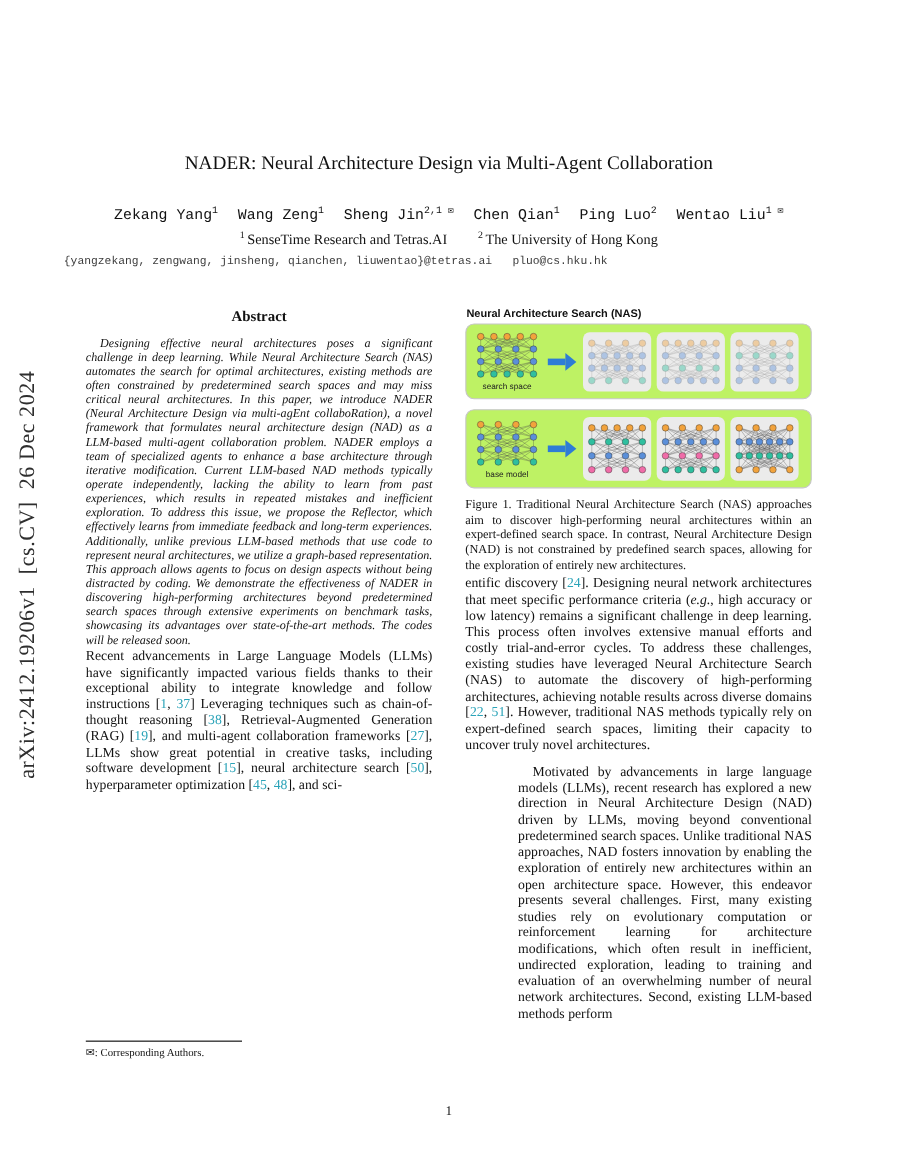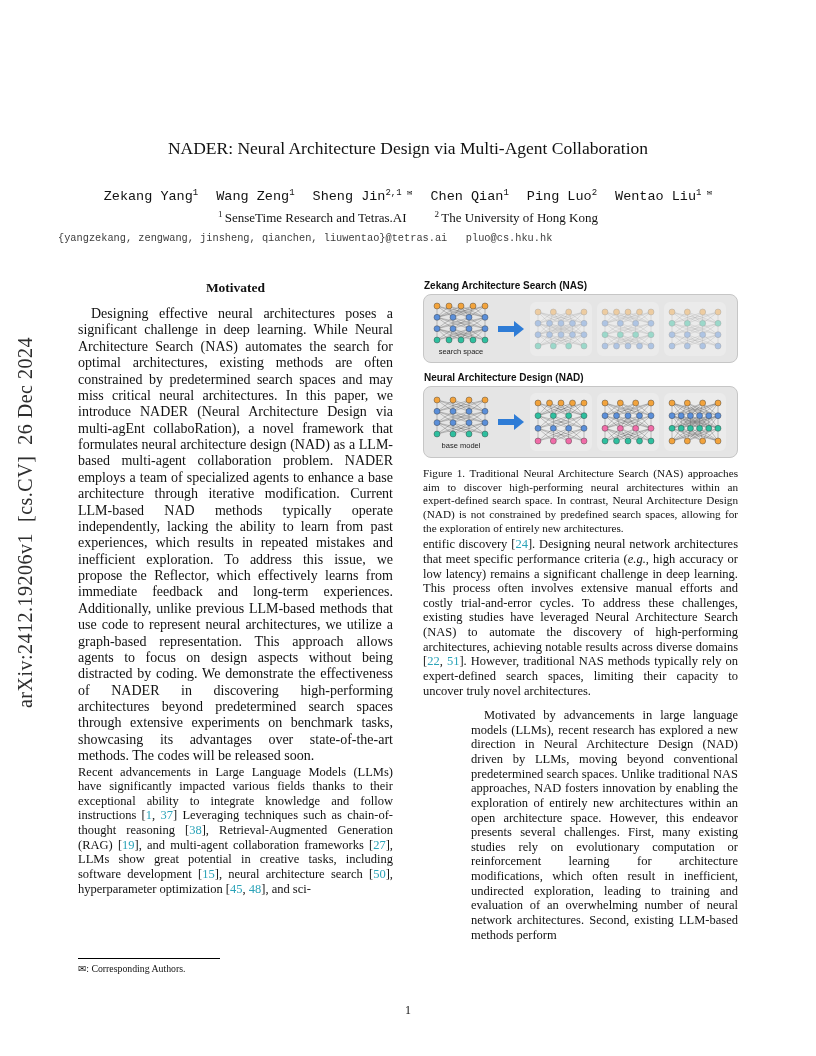--- a/index.html
+++ b/index.html
@@ -24,46 +24,46 @@
   .emails{position:absolute;left:58px;width:700px;top:232px;
         font-family:"Liberation Mono","DejaVu Sans Mono",monospace;font-size:10.3px;
         color:#3c3c3c;white-space:pre;}
 
   
   .col{position:absolute;top:280px;width:315px;text-align:justify;}
   .col-left{left:78px;}
   .col-right{left:423px;}
 
   .abstract-head{font-size:13.5px;font-weight:bold;text-align:center;margin:0 0 10px 0;}
-  .abstract-body{font-size:14px;line-height:1.17;text-indent:13px;
+  .abstract-body{font-style:italic;font-size:11px;line-height:1.17;text-indent:13px;
         hyphens:auto;}
   .sec-head{font-size:14px;font-weight:bold;text-align:left;margin:16px 0 9px 0;}
   .para{font-size:12.5px;line-height:1.17;hyphens:auto;margin:0 0 10px 0;}
   .para.indent{text-indent:13px;margin-left:48px;}
   .cite{color:#2aa3b8;}
 
   
   .fig{text-align:left;}
   .panel-title{font-family:"Liberation Sans",sans-serif;font-weight:bold;font-size:10px;
         margin:0 0 3px 1px;text-align:left;}
   .panel-box{border:1px solid #c6c6c6;border-radius:8px;padding:6px 6px;display:flex;
-        align-items:center;gap:5px;margin-bottom:9px;background:#e5e5e5;}
+        align-items:center;gap:5px;margin-bottom:9px;background:#bef264;}
   .src-col{display:flex;flex-direction:column;align-items:center;width:62px;flex:none;}
   .graph-label{font-family:"Liberation Sans",sans-serif;font-size:7.5px;color:#222;
         margin-top:2px;text-align:center;}
   .tile{background:#ebebeb;border-radius:6px;padding:5px 3px;flex:none;line-height:0;}
   svg.net{display:block;}
   .faded svg.net{opacity:.42;}
   .arrow-wrap{flex:none;line-height:0;}
 
   .fig-caption{font-size:11.2px;line-height:1.22;text-align:justify;margin:2px 0 2px 0;
         color:#111;}
 
   
-  .footnote{position:absolute;left:78px;top:946px;width:315px;font-size:9.8px;text-align:left;margin-top:12px;}
+  .footnote{position:absolute;left:78px;top:946px;width:315px;font-size:9.8px;text-align:left;}
   .footnote-rule{width:142px;border-top:1px solid #000;margin-bottom:4px;}
   .pageno{position:absolute;left:0;width:816px;top:1003px;text-align:center;font-size:12px;}
 </style>
 </head>
 <body>
 
 <div id="page">
 
   <div class="arxiv-side">
     <span>arXiv:2412.19206v1  [cs.CV]  26 Dec 2024</span>
@@ -71,29 +71,29 @@
 
   <div class="title">NADER: Neural Architecture Design via Multi-Agent Collaboration</div>
 
   <div class="authors"><span class="author">Zekang Yang<sup>1</sup></span><span class="author">Wang Zeng<sup>1</sup></span><span class="author">Sheng Jin<sup>2,1 ✉</sup></span><span class="author">Chen Qian<sup>1</sup></span><span class="author">Ping Luo<sup>2</sup></span><span class="author">Wentao Liu<sup>1 ✉</sup></span></div>
 
   <div class="affils"><span class="affil"><sup>1 </sup>SenseTime Research and Tetras.AI</span><span class="affil"><sup>2 </sup>The University of Hong Kong</span></div>
 
   <div class="emails">{yangzekang, zengwang, jinsheng, qianchen, liuwentao}@tetras.ai   pluo@cs.hku.hk</div>
 
   <div class="col col-left">
-    <div class="abstract-head">Motivated</div>
+    <div class="abstract-head">Abstract</div>
     <div class="abstract-body">Designing effective neural architectures poses a significant challenge in deep learning. While Neural Architecture Search (NAS) automates the search for optimal architectures, existing methods are often constrained by predetermined search spaces and may miss critical neural architectures. In this paper, we introduce NADER (Neural Architecture Design via multi-agEnt collaboRation), a novel framework that formulates neural architecture design (NAD) as a LLM-based multi-agent collaboration problem. NADER employs a team of specialized agents to enhance a base architecture through iterative modification. Current LLM-based NAD methods typically operate independently, lacking the ability to learn from past experiences, which results in repeated mistakes and inefficient exploration. To address this issue, we propose the Reflector, which effectively learns from immediate feedback and long-term experiences. Additionally, unlike previous LLM-based methods that use code to represent neural architectures, we utilize a graph-based representation. This approach allows agents to focus on design aspects without being distracted by coding. We demonstrate the effectiveness of NADER in discovering high-performing architectures beyond predetermined search spaces through extensive experiments on benchmark tasks, showcasing its advantages over state-of-the-art methods. The codes will be released soon.</div>
     <div class="para">Recent advancements in Large Language Models (LLMs) have significantly impacted various fields thanks to their exceptional ability to integrate knowledge and follow instructions [<span class="cite" style="color: rgb(42, 163, 184);">1</span>, <span class="cite" style="color: rgb(42, 163, 184);">37</span>] Leveraging techniques such as chain-of-thought reasoning [<span class="cite" style="color: rgb(42, 163, 184);">38</span>], Retrieval-Augmented Generation (RAG) [<span class="cite" style="color: rgb(42, 163, 184);">19</span>], and multi-agent collaboration frameworks [<span class="cite" style="color: rgb(42, 163, 184);">27</span>], LLMs show great potential in creative tasks, including software development [<span class="cite" style="color: rgb(42, 163, 184);">15</span>], neural architecture search [<span class="cite" style="color: rgb(42, 163, 184);">50</span>], hyperparameter optimization [<span class="cite" style="color: rgb(42, 163, 184);">45</span>, <span class="cite" style="color: rgb(42, 163, 184);">48</span>], and sci-</div>
   </div>
 
   <div class="col col-right">
     <div class="fig">
 
-      <div class="panel-title">Zekang Architecture Search (NAS)</div>
+      <div class="panel-title">Neural Architecture Search (NAS)</div>
       <div class="panel-box">
         <div class="src-col">
           <svg class="net" width="58" height="44">
               <line x1="5" y1="5" x2="5" y2="16.333333333333336" stroke="#4a4a4a" stroke-width="0.5" opacity="0.6"></line>
               <line x1="5" y1="5" x2="21" y2="16.333333333333336" stroke="#4a4a4a" stroke-width="0.5" opacity="0.6"></line>
               <line x1="5" y1="5" x2="37" y2="16.333333333333336" stroke="#4a4a4a" stroke-width="0.5" opacity="0.6"></line>
               <line x1="5" y1="5" x2="53" y2="16.333333333333336" stroke="#4a4a4a" stroke-width="0.5" opacity="0.6"></line>
               <line x1="17" y1="5" x2="5" y2="16.333333333333336" stroke="#4a4a4a" stroke-width="0.5" opacity="0.6"></line>
               <line x1="17" y1="5" x2="21" y2="16.333333333333336" stroke="#4a4a4a" stroke-width="0.5" opacity="0.6"></line>
               <line x1="17" y1="5" x2="37" y2="16.333333333333336" stroke="#4a4a4a" stroke-width="0.5" opacity="0.6"></line>
@@ -401,21 +401,20 @@
               <circle cx="35.66666666666667" cy="27.666666666666668" r="3" fill="#5B8FD9" stroke="#333" stroke-width="0.4"></circle>
               <circle cx="51" cy="27.666666666666668" r="3" fill="#5B8FD9" stroke="#333" stroke-width="0.4"></circle>
               <circle cx="5" cy="39" r="3" fill="#5B8FD9" stroke="#333" stroke-width="0.4"></circle>
               <circle cx="20.333333333333336" cy="39" r="3" fill="#5B8FD9" stroke="#333" stroke-width="0.4"></circle>
               <circle cx="35.66666666666667" cy="39" r="3" fill="#5B8FD9" stroke="#333" stroke-width="0.4"></circle>
               <circle cx="51" cy="39" r="3" fill="#5B8FD9" stroke="#333" stroke-width="0.4"></circle>
             </svg>
         </div>
       </div>
 
-      <div class="panel-title">Neural Architecture Design (NAD)</div>
       <div class="panel-box">
         <div class="src-col">
           <svg class="net" width="58" height="44">
               <line x1="5" y1="5" x2="5" y2="16.333333333333336" stroke="#4a4a4a" stroke-width="0.5" opacity="0.6"></line>
               <line x1="5" y1="5" x2="21" y2="16.333333333333336" stroke="#4a4a4a" stroke-width="0.5" opacity="0.6"></line>
               <line x1="5" y1="5" x2="37" y2="16.333333333333336" stroke="#4a4a4a" stroke-width="0.5" opacity="0.6"></line>
               <line x1="5" y1="5" x2="53" y2="16.333333333333336" stroke="#4a4a4a" stroke-width="0.5" opacity="0.6"></line>
               <line x1="21" y1="5" x2="5" y2="16.333333333333336" stroke="#4a4a4a" stroke-width="0.5" opacity="0.6"></line>
               <line x1="21" y1="5" x2="21" y2="16.333333333333336" stroke="#4a4a4a" stroke-width="0.5" opacity="0.6"></line>
               <line x1="21" y1="5" x2="37" y2="16.333333333333336" stroke="#4a4a4a" stroke-width="0.5" opacity="0.6"></line>

